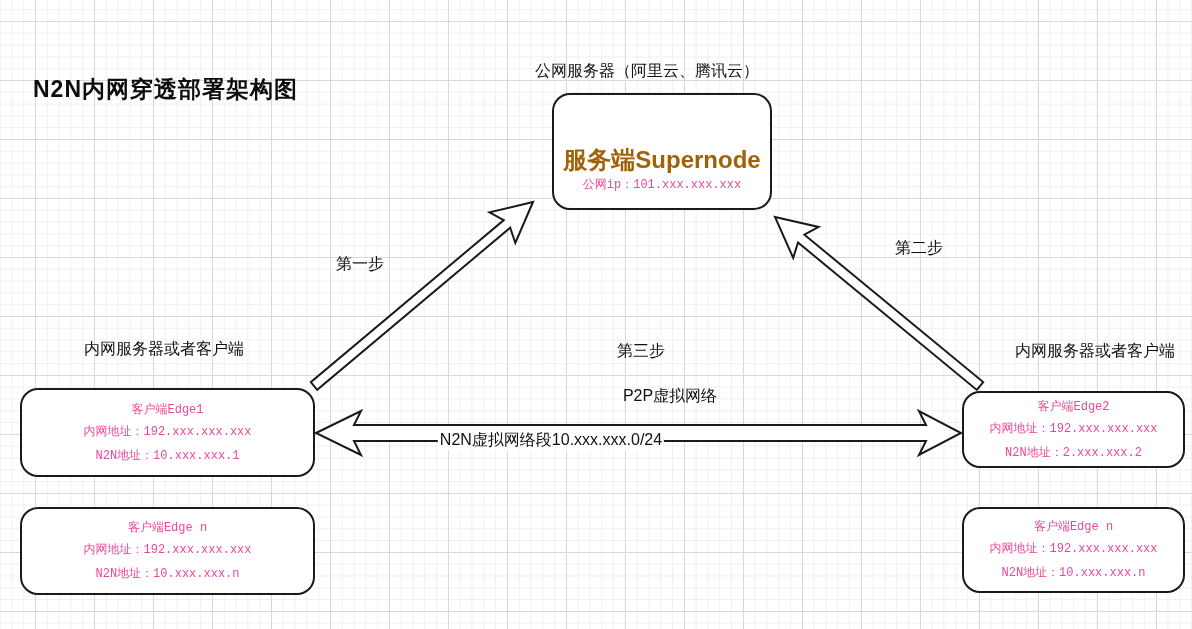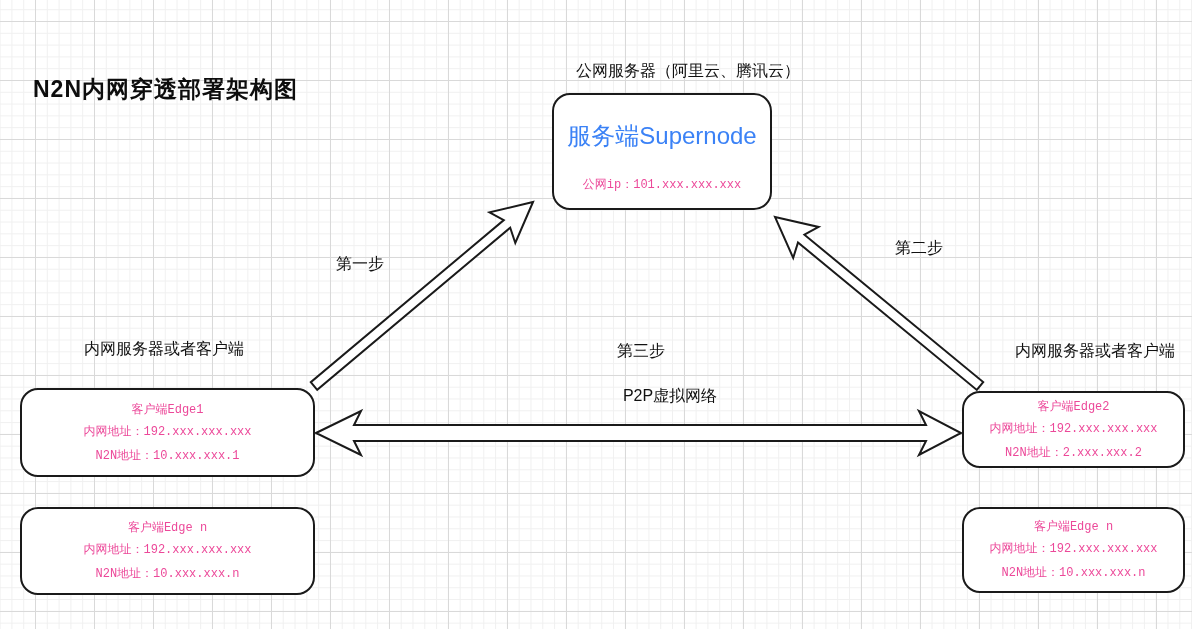--- a/index.html
+++ b/index.html
@@ -32,22 +32,22 @@
     border-radius:18px;
     z-index:3;
     display:flex;flex-direction:column;
     align-items:center;justify-content:center;
     text-align:center;
   }
   .node .line{font-size:12px;color:#ec4899;line-height:22px;white-space:nowrap;font-family:Liberation Mono, monospace;}
   .node .line.gap{margin-top:2px;}
   #supernode-box{justify-content:flex-end;padding-bottom:12px;}
   #supernode-box .node-title{
-    font-size:24px;font-weight:normal;color:#3b82f6;
-    line-height:28px;margin-bottom:24px;white-space:nowrap;
+    font-size:24px;font-weight:bold;color:#a16207;
+    line-height:28px;margin-bottom:0;white-space:nowrap;
   }
   #title{
     position:absolute;left:33px;top:74px;
     font-size:23px;font-weight:800;color:#0d0d0d;
     letter-spacing:1px;white-space:nowrap;z-index:4;
   }
   #arrow-layer{position:absolute;left:0;top:0;z-index:2;}
   #segment-label{background:#ffffff;padding:0 2px;}
 </style>
 </head>
@@ -59,21 +59,21 @@
 
   <svg id="arrow-layer" width="1192" height="629" viewBox="0 0 1192 629">
 
     <path d="M533,202 L515.3,243 L510.2,227.7 L317.2,389.8 L310.8,382.2 L503.8,220.1 L489.5,212.4 Z" fill="#ffffff" stroke="#1a1a1a" stroke-width="2" stroke-linejoin="miter"></path>
 
     <path d="M775,217 L818.6,227 L804.4,234.7 L983.2,382.1 L976.8,389.9 L798,242.5 L793.2,257.9 Z" fill="#ffffff" stroke="#1a1a1a" stroke-width="2" stroke-linejoin="miter"></path>
 
     <path d="M316,433 L361,411 L354,425 L926,425 L919,411 L961,433 L919,455 L926,441 L354,441 L361,455 Z" fill="#ffffff" stroke="#1a1a1a" stroke-width="2" stroke-linejoin="miter"></path>
   </svg>
 
-  <div class="lbl" style="left:688px;top:71px;">公网服务器（阿里云、腾讯云）</div>
+  <div class="lbl" style="left:647px;top:71px;">公网服务器（阿里云、腾讯云）</div>
   <div class="node" id="supernode-box" style="left:552px;top:93px;width:220px;height:117px;">
     <div class="node-title">服务端Supernode</div>
     <div class="line">公网ip：101.xxx.xxx.xxx</div>
   </div>
 
   <div class="lbl" style="left:164px;top:349px;">内网服务器或者客户端</div>
   <div class="node" style="left:20px;top:388px;width:295px;height:89px;">
     <div class="line">客户端Edge1</div>
     <div class="line">内网地址：192.xxx.xxx.xxx</div>
     <div class="line gap">N2N地址：10.xxx.xxx.1</div>
@@ -93,14 +93,15 @@
   <div class="node" style="left:962px;top:507px;width:223px;height:86px;">
     <div class="line">客户端Edge n</div>
     <div class="line">内网地址：192.xxx.xxx.xxx</div>
     <div class="line gap">N2N地址：10.xxx.xxx.n</div>
   </div>
 
   <div class="lbl" style="left:360px;top:264px;">第一步</div>
   <div class="lbl" style="left:919px;top:248px;text-align:right;">第二步</div>
   <div class="lbl" style="left:641px;top:351px;">第三步</div>
   <div class="lbl" style="left:670px;top:396px;">P2P虚拟网络</div>
+  <div class="lbl" id="segment-label" style="left:551px;top:440px;">N2N虚拟网络段10.xxx.xxx.0/24</div>
 
 </div>
 
 </body></html>

